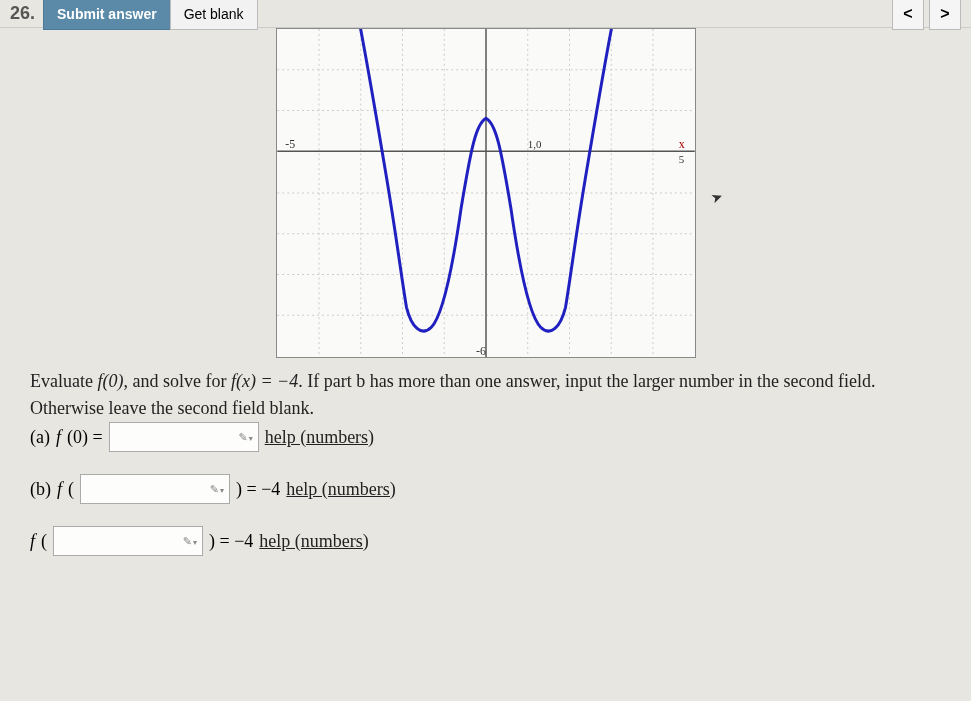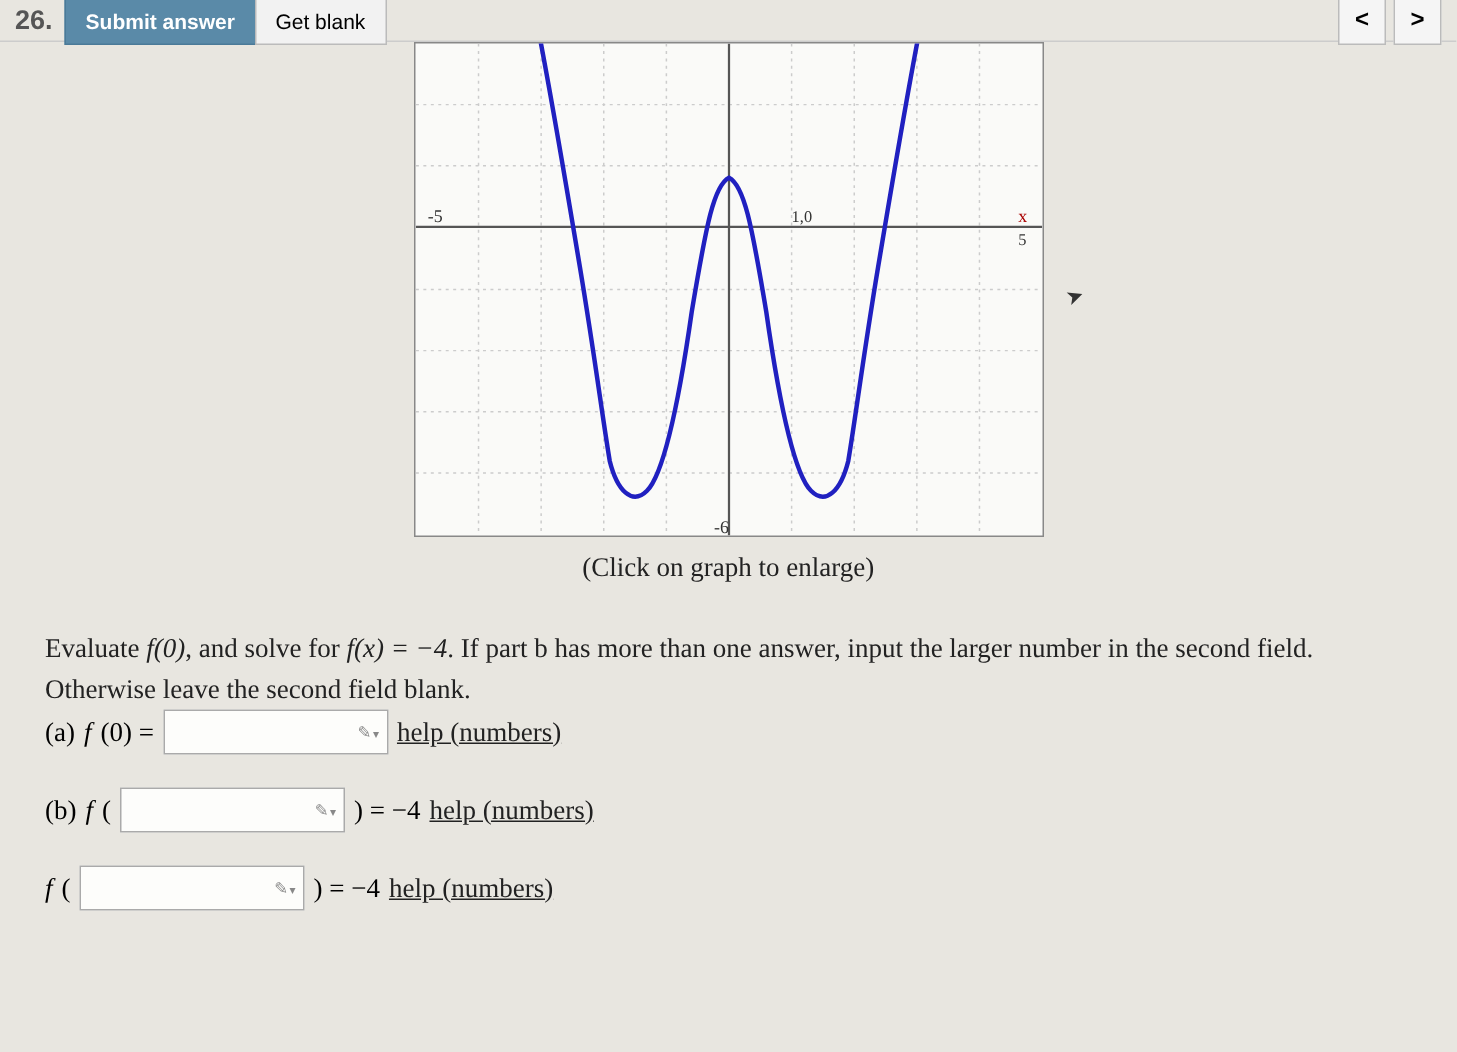--- a/index.html
+++ b/index.html
@@ -184,21 +184,20 @@
                C 320,90 330,30 340,-20" fill="none" stroke="#2020c0" stroke-width="3"></path>
 
       <text x="8" y="120" font-size="12" fill="#333">-5</text>
       <text x="404" y="120" font-size="12" fill="#a00">x</text>
       <text x="404" y="135" font-size="11" fill="#333">5</text>
       <text x="252" y="120" font-size="11" fill="#333">1,0</text>
       <text x="200" y="328" font-size="12" fill="#333">-6</text>
     </svg>
   </div>
 
-  <div class="graph-caption">(Click on graph to enlarge)</div>
 
   <p class="problem-text">
     <span>Evaluate </span><span class="math-f">f(0)</span><span>, and solve for </span><span class="math-f">f(x) = −4</span><span>. If part b has more than one answer, input the larger number in the second field. Otherwise leave the second field blank.</span>
   </p>
 
   <div class="part-row">
     <span>(a) </span>
     <span class="math-f">f</span>
       <span>(0) = </span>
     <span class="input-wrap">

